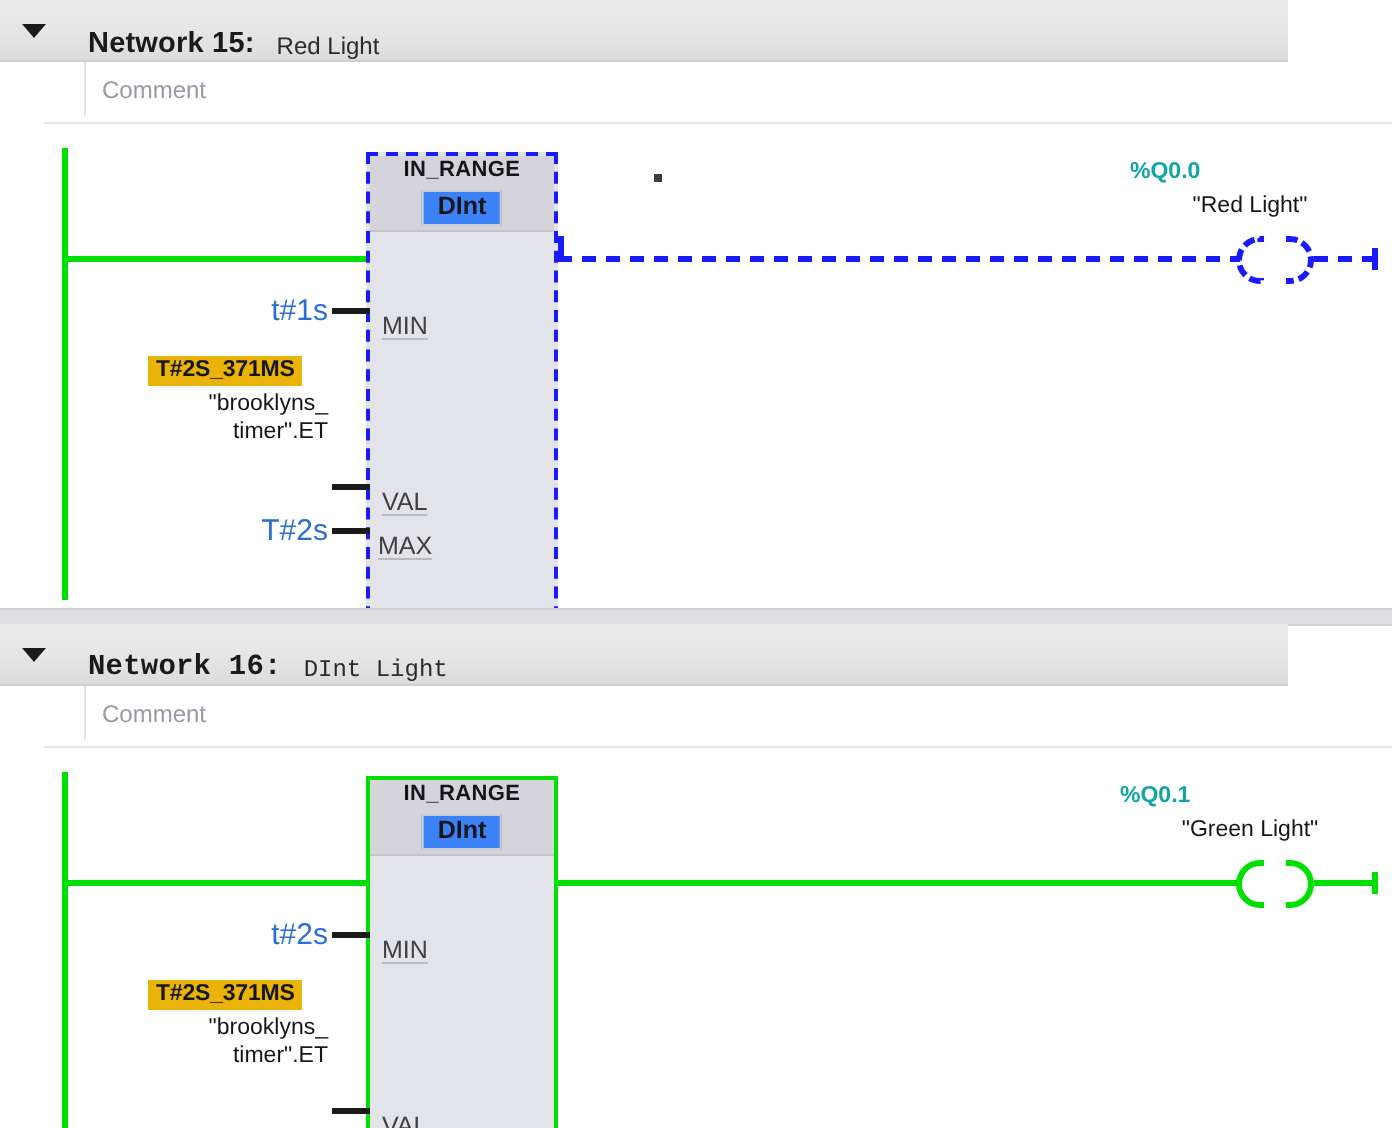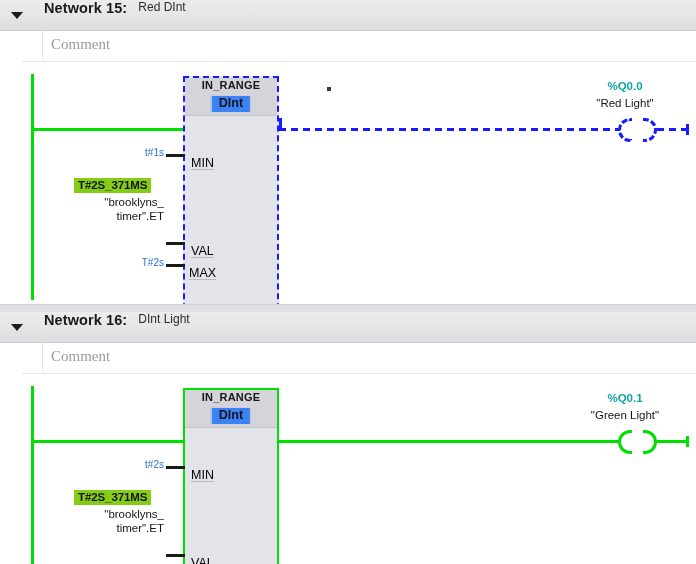--- a/index.html
+++ b/index.html
@@ -5,24 +5,24 @@
   html,body{margin:0;padding:0;}
   body{
     width:696px;height:564px;overflow:hidden;background:#ffffff;
     font-family:"Liberation Sans","DejaVu Sans",sans-serif;
     -webkit-font-smoothing:antialiased;
   }
   .app{position:relative;width:696px;height:564px;}
 
   
   .net-header{
-    position:absolute;left:0;width:696px;height:30px;
+    position:absolute;left:0;width:644px;height:30px;
     background:linear-gradient(to bottom,#ececed 0%,#e6e6e7 50%,#dcdcde 100%);
     border-bottom:1px solid #cfcfd2;
-    display:flex;align-items:flex-start;
+    display:flex;align-items:flex-end;
   }
   .collapse-arrow{
     width:34px;height:30px;display:flex;align-items:center;justify-content:center;
     cursor:pointer;
   }
   .collapse-arrow .tri{
     width:0;height:0;border-left:6px solid transparent;border-right:6px solid transparent;
     border-top:7px solid #1c1c1c;
   }
   .net-title{
@@ -36,21 +36,21 @@
   
   .comment-row{
     position:absolute;left:0;width:696px;height:27px;background:#ffffff;
   }
   .comment-box{
     position:absolute;left:42px;top:0;width:654px;height:27px;
     border-left:1px solid #e2e2ea;
     display:flex;align-items:center;
   }
   .comment-text{
-    font-size:15px;color:#9a9aa2;margin-left:8px;font-family:Liberation Serif, serif;
+    font-size:12px;color:#9a9aa2;margin-left:8px;
   }
   .comment-underline{
     position:absolute;left:22px;width:674px;height:1px;background:#e4e4ef;
   }
 
   
   .ladder{position:absolute;left:0;width:696px;background:#ffffff;overflow:hidden;}
 
   .wire{position:absolute;background:#00e000;}
   .wire.v{width:3px;}
@@ -82,43 +82,43 @@
     font-size:11px;font-weight:bold;color:#16161a;letter-spacing:0.2px;
   }
   .fb-type{
     position:absolute;left:50%;transform:translateX(-50%);top:17px;
     background:#3b82f6;border:1px solid #cdcdd4;
     padding:0px 7px 1px 7px;
     font-size:12.5px;font-weight:bold;color:#16161a;
     line-height:15px;
   }
   .pin-label{
-    position:absolute;font-size:12.5px;color:#000000;font-weight:normal;
+    position:absolute;font-size:12.5px;color:#404040;font-weight:normal;
     text-decoration:underline;text-decoration-color:#b9b9c2;
     text-underline-offset:2px;
   }
   .pin-stub{position:absolute;height:3px;background:#1a1a1a;}
 
   .operand{
-    position:absolute;text-align:right;font-size:10px;color:#2b6fd4;
+    position:absolute;text-align:right;font-size:15px;color:#2b6fd4;
     white-space:nowrap;
   }
   .operand-dark{
     position:absolute;text-align:right;font-size:11.5px;color:#16161a;
     white-space:nowrap;line-height:14.5px;
   }
   .value-chip{
-    position:absolute;background:#84cc16;color:#16161a;
+    position:absolute;background:#eab308;color:#16161a;
     font-size:11.5px;font-weight:bold;padding:1px 4px 2px 4px;
     white-space:nowrap;letter-spacing:-0.1px;
   }
 
   
   .coil-addr{
-    position:absolute;text-align:center;font-size:11.5px;font-weight:bold;
+    position:absolute;text-align:left;font-size:11.5px;font-weight:bold;
     color:#12a5a5;white-space:nowrap;
   }
   .coil-sym{
     position:absolute;text-align:center;font-size:11.5px;
     color:#16161a;white-space:nowrap;
   }
   .paren{
     position:absolute;width:14px;height:24px;
     border:3px solid #00e000;
     box-sizing:border-box;
@@ -143,21 +143,21 @@
 </head>
 <body>
 
 <div class="app">
 
   <div class="net-header" style="top:0px;">
     <div class="collapse-arrow">
         <div class="tri"></div>
       </div>
     <div class="net-title">Network 15:</div>
-    <div class="net-name">Red DInt</div>
+    <div class="net-name">Red Light</div>
   </div>
 
   <div class="comment-row" style="top:31px;">
     <div class="comment-box">
       <span class="comment-text">Comment</span>
     </div>
   </div>
   <div class="comment-underline" style="top:61px;"></div>
 
   <div class="ladder" style="top:62px;height:242px;">
@@ -197,21 +197,21 @@
     <div class="paren b left" style="left:618px;top:56px;"></div>
     <div class="paren b right" style="left:643px;top:56px;"></div>
     <div class="dashed-h" style="left:657px;top:66px;width:32px;"></div>
     <div class="rail-tick" style="left:686px;top:62px;background:#1a1aff;"></div>
 
     <div class="dot-artifact" style="left:327px;top:25px;"></div>
   </div>
 
   <div class="net-divider" style="top:304px;"></div>
 
-  <div class="net-header" style="top:312px;">
+  <div class="net-header" style="top:312px;font-family:Liberation Mono, monospace;">
     <div class="collapse-arrow">
         <div class="tri"></div>
       </div>
     <div class="net-title">Network 16:</div>
     <div class="net-name">DInt Light</div>
   </div>
 
   <div class="comment-row" style="top:343px;">
     <div class="comment-box">
       <span class="comment-text">Comment</span>

